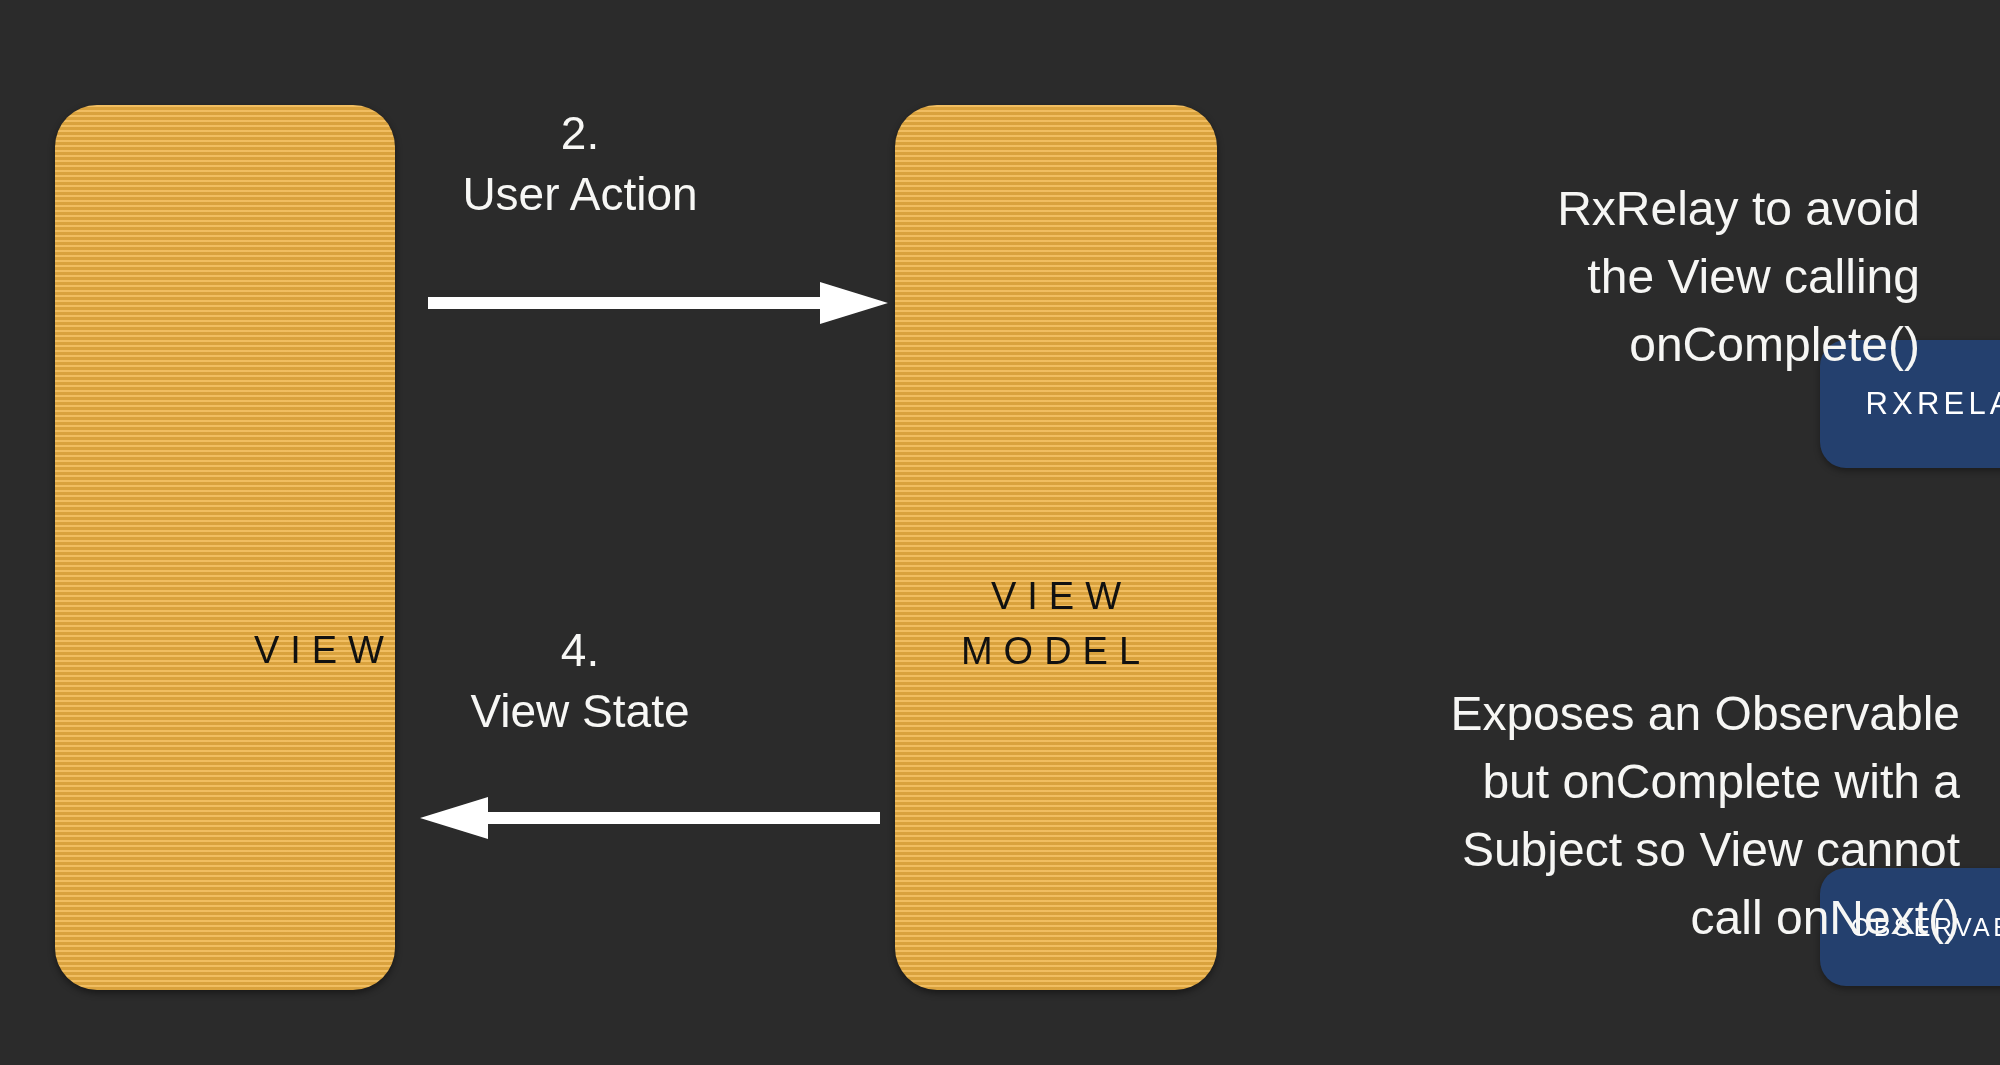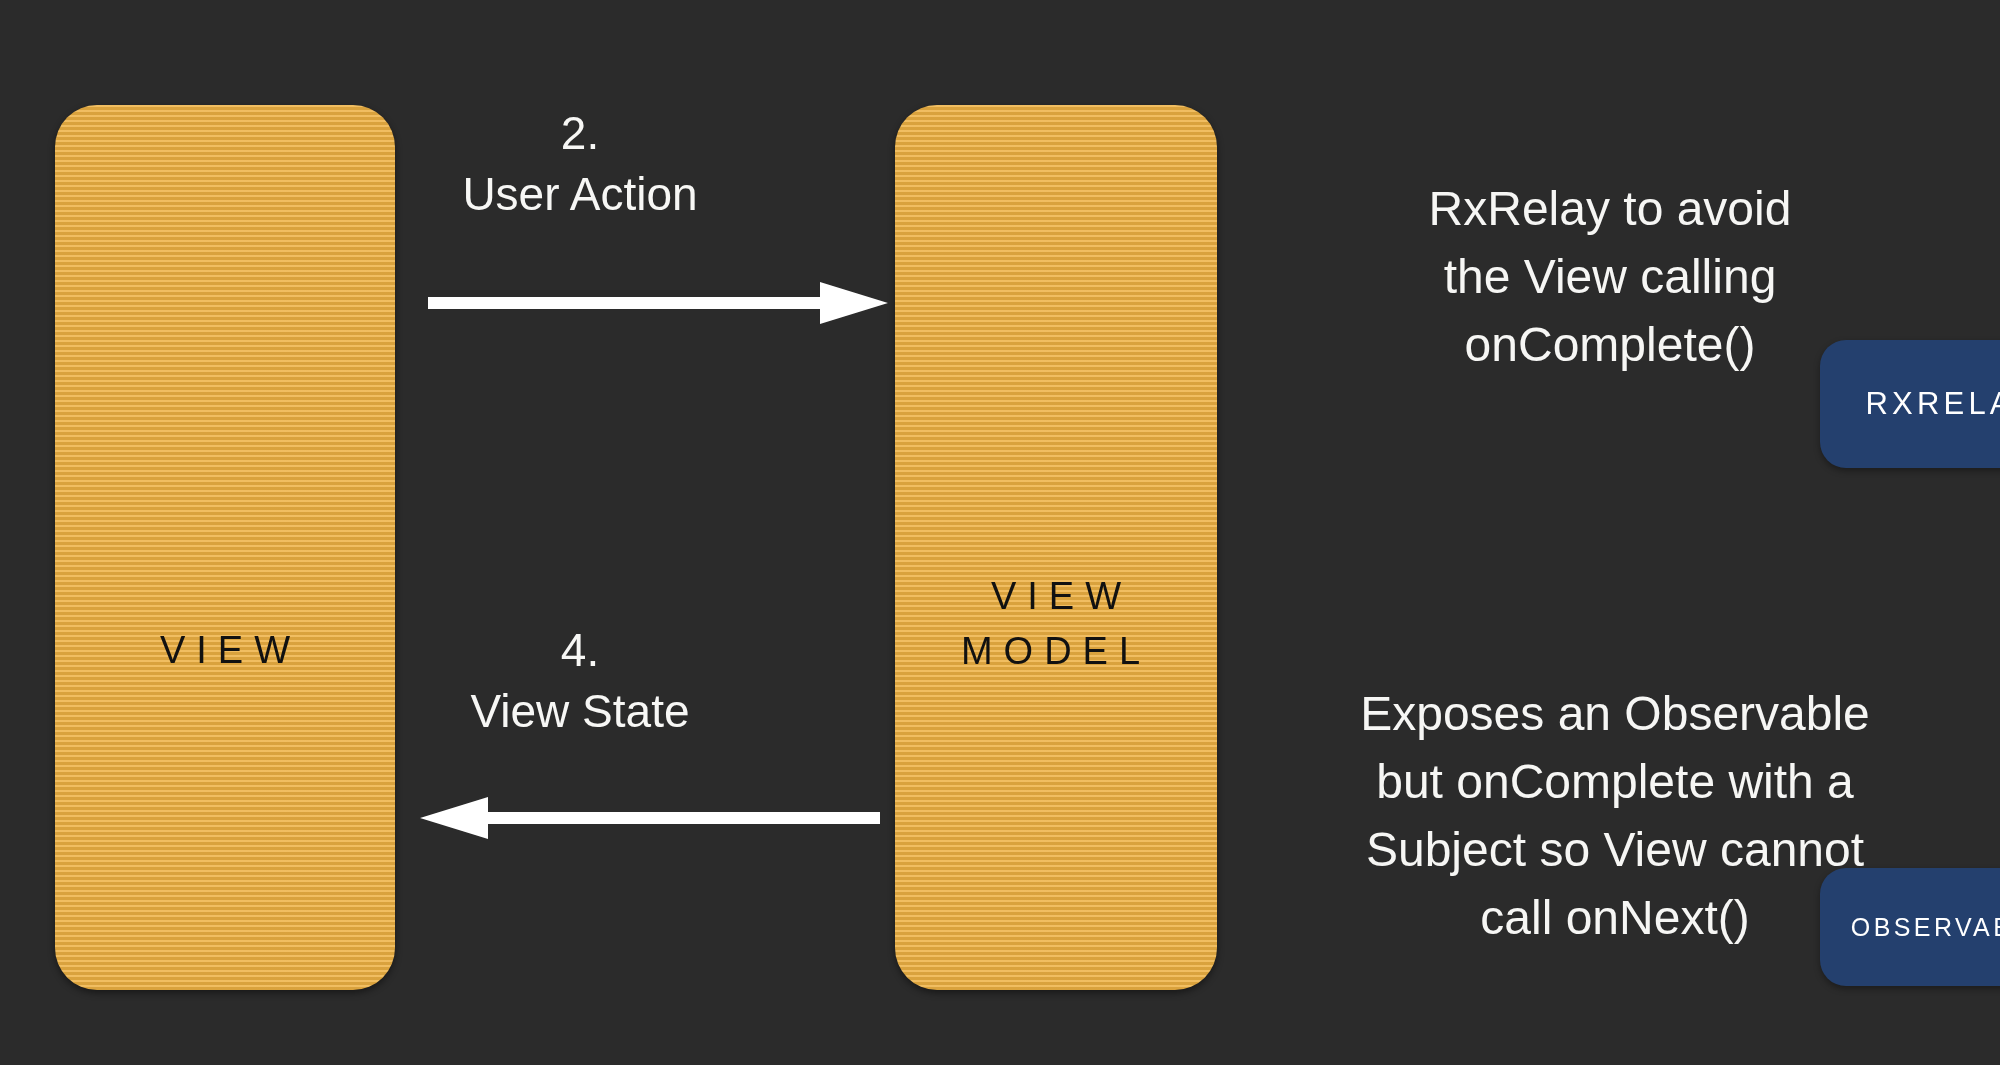--- a/index.html
+++ b/index.html
@@ -58,20 +58,21 @@
     color: #111111;
     font-size: 38px;
     letter-spacing: 11px;
     font-weight: 400;
     line-height: 1.45;
     text-indent: 11px;
   }
 
   #label-view {
     top: 518px;
+    text-align: right;
   }
 
   #label-viewmodel {
     top: 464px;
   }
 
   
   .badge {
     position: absolute;
     background: #24406e;
@@ -149,21 +150,21 @@
     left: 420px;
     top: 793px;
     width: 460px;
     height: 50px;
   }
 
   
   .note {
     position: absolute;
     color: #f6f6f4;
-    text-align: center;
+    text-align: right;
     font-weight: 300;
     line-height: 1.42;
     font-size: 48px;
     white-space: pre-line;
   }
 
   #note-rxrelay {
     left: 1300px;
     top: 175px;
     width: 620px;

